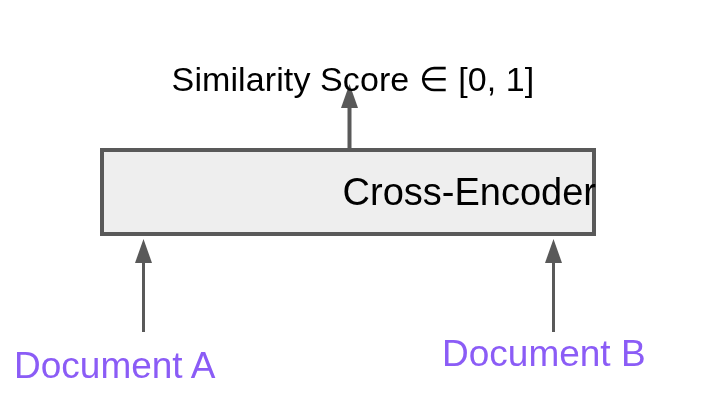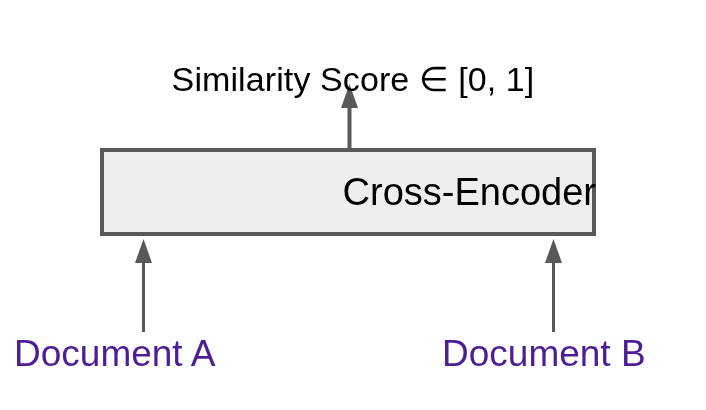--- a/index.html
+++ b/index.html
@@ -46,29 +46,29 @@
     left: 100px;
     top: 173px;
     width: 496px;
     text-align: right;
     font-size: 38px;
     color: #000000;
   }
   
   #doc-a-label {
     left: 14px;
-    top: 335px;
+    top: 347px;
     font-size: 37px;
-    color: #4c1d95;
+    color: #8b5cf6;
   }
   #doc-b-label {
     left: 442px;
     top: 335px;
     font-size: 37px;
-    color: #4c1d95;
+    color: #8b5cf6;
   }
 </style>
 </head>
 <body>
 
 <div id="canvas">
 
   <svg id="diagram-svg" viewBox="0 0 706 410" xmlns="http://www.w3.org/2000/svg">
 
     <g>

